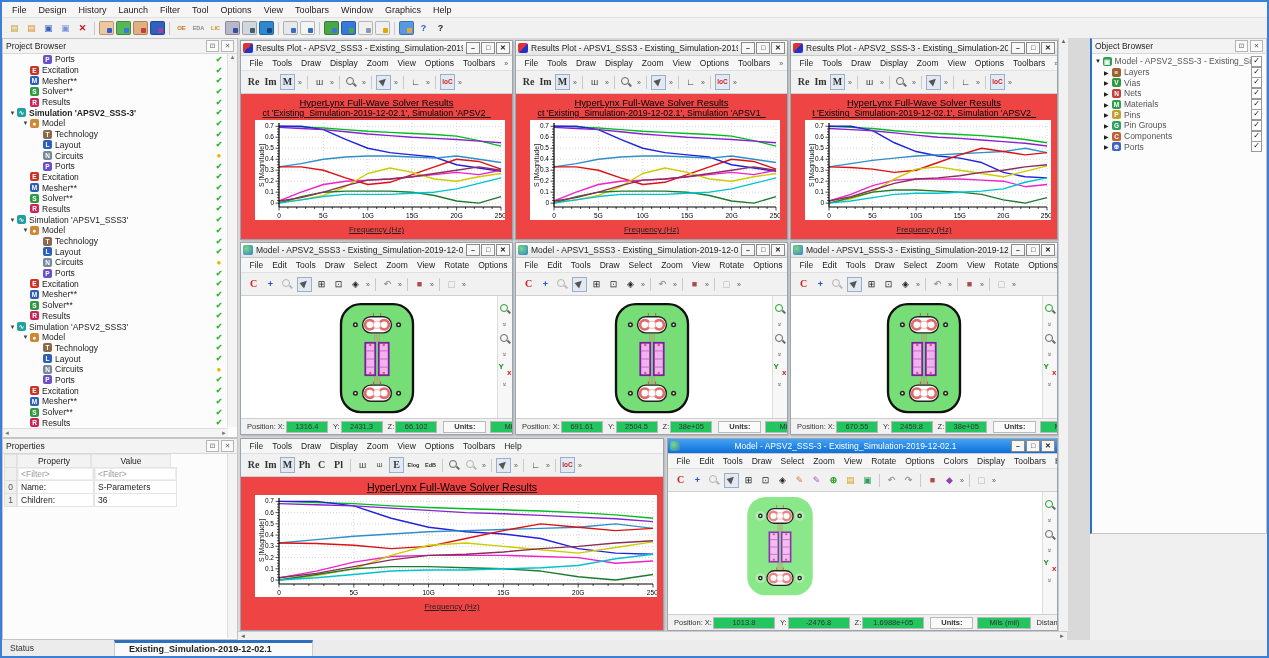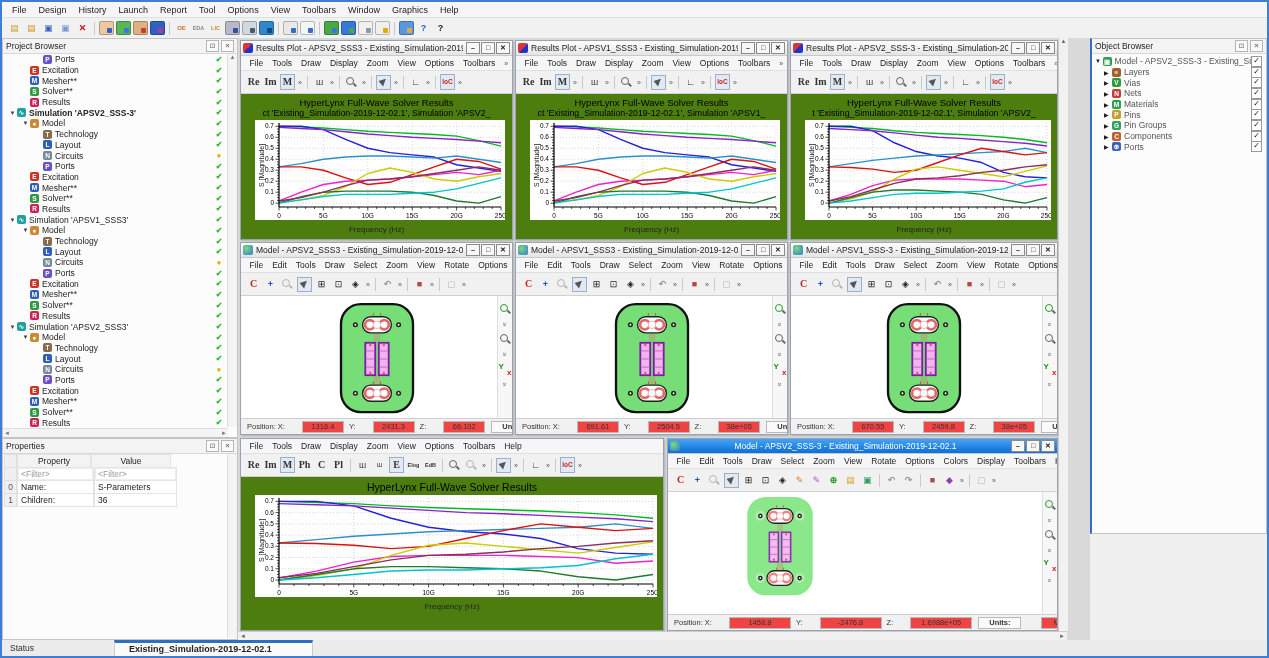--- a/index.html
+++ b/index.html
@@ -87,37 +87,37 @@
   .wbtns{display:flex;flex:none;margin-left:2px;}
   .wb{width:12px;height:10px;border:1px solid #8a8a8a;background:#f7f7f7;color:#222;font-size:7px;line-height:9px;
       text-align:center;margin-left:1px;font-weight:bold;}
   .wmenu{height:14px;background:#f6f6f6;border-bottom:1px solid #e0e0e0;display:flex;align-items:center;
          padding-left:4px;flex:none;}
   .wmenu .mi{font-size:8.5px;padding:0 4.5px;}
   .wmenu .mi.chev{font-size:7px;color:#555;}
   .wtools{height:22px;background:#f1f1f1;border-bottom:1px solid #d0d0d0;display:flex;align-items:center;
           padding-left:4px;flex:none;}
   
-  .plotwrap{flex:1;background:#4d7c0f;position:relative;overflow:hidden;}
+  .plotwrap{flex:1;background:#ef4444;position:relative;overflow:hidden;text-decoration:underline;}
   .ptitle{text-align:center;font-size:9.5px;margin-top:3px;color:#000;}
   .psub{text-align:center;font-size:8.8px;white-space:nowrap;color:#000;}
   .big .ptitle{font-size:10.5px;margin-top:4px;}
   .big .psub{font-size:9.5px;}
   .pbody{position:relative;margin-top:2px;}
   .ylab{position:absolute;left:-24px;top:42px;transform:rotate(-90deg);font-size:7px;width:60px;text-align:center;}
   .xlab{text-align:center;font-size:8px;margin-top:1px;}
   
   .canvas{flex:1;background:#fff;position:relative;overflow:hidden;}
   .sidetools{position:absolute;right:0;top:0;bottom:0;width:15px;background:#f7f7f7;border-left:1px solid #ddd;
              display:flex;flex-direction:column;align-items:center;padding-top:4px;box-sizing:border-box;}
   .sidetools .ico{margin:2px 0;}
   .mstatus{height:15px;background:#f1f1f1;border-top:1px solid #cfcfcf;display:flex;align-items:center;
            font-size:7.5px;padding-left:4px;flex:none;white-space:nowrap;overflow:hidden;color:#333;}
-  .fld{display:inline-block;border:1px solid #b9b9b9;background:#ef4444;min-width:36px;height:10px;line-height:10px;
-       text-align:center;margin:0 3px 0 17px;padding:0 2px;}
+  .fld{display:inline-block;border:1px solid #b9b9b9;background:#22c55e;min-width:36px;height:10px;line-height:10px;
+       text-align:center;margin:0 3px 0 1px;padding:0 2px;}
   .unitsbtn{display:inline-block;border:1px solid #b9b9b9;background:#fafafa;font-weight:bold;height:10px;
             line-height:10px;padding:0 10px;margin:0 3px;}
   .lbl{margin-left:2px;}
   
   .sbv{left:820px;top:0;width:9px;height:593px;background:#f1f1f1;border-left:1px solid #cbcbcb;font-size:6px;
        color:#666;text-align:center;}
   .sbh{left:0;top:593px;width:829px;height:9px;background:#f1f1f1;border-top:1px solid #cbcbcb;font-size:6px;
        color:#666;display:flex;justify-content:space-between;align-items:center;padding:0 2px;box-sizing:border-box;}
   
   .bottombar{left:0;top:638px;width:1265px;height:16px;background:#ececec;display:flex;align-items:flex-start;}
@@ -128,21 +128,21 @@
 </head>
 <body>
 
 <div class="app">
 
   <div class="abs menubar">
       <span class="mi">File</span>
       <span class="mi">Design</span>
       <span class="mi">History</span>
       <span class="mi">Launch</span>
-      <span class="mi">Report</span>
+      <span class="mi">Filter</span>
       <span class="mi">Tool</span>
       <span class="mi">Options</span>
       <span class="mi">View</span>
       <span class="mi">Toolbars</span>
       <span class="mi">Window</span>
       <span class="mi">Graphics</span>
       <span class="mi">Help</span>
     </div>
 
   <div class="abs maintoolbar">
@@ -1576,21 +1576,21 @@
             <span class="ico ico-yx">
               <b>Y</b>
               <i>x</i>
             </span>
             <span class="vchev">»</span>
           </div>
       </div>
       <div class="mstatus">
         <span class="lbl">Position:</span>
         <span class="lbl">X:</span>
-          <span class="fld" style="min-width:56px;">1458.8</span>
+          <span class="fld" style="min-width:56px;">1013.8</span>
         <span class="lbl">Y:</span>
           <span class="fld" style="min-width:56px;">-2476.8</span>
         <span class="lbl">Z:</span>
           <span class="fld" style="min-width:56px;">1.6988e+05</span>
         <span class="unitsbtn">Units:</span>
         <span class="fld" style="min-width:48px;">Mils (mil)</span>
         <span class="lbl">Distance:</span>
 
       </div>
     </div>

